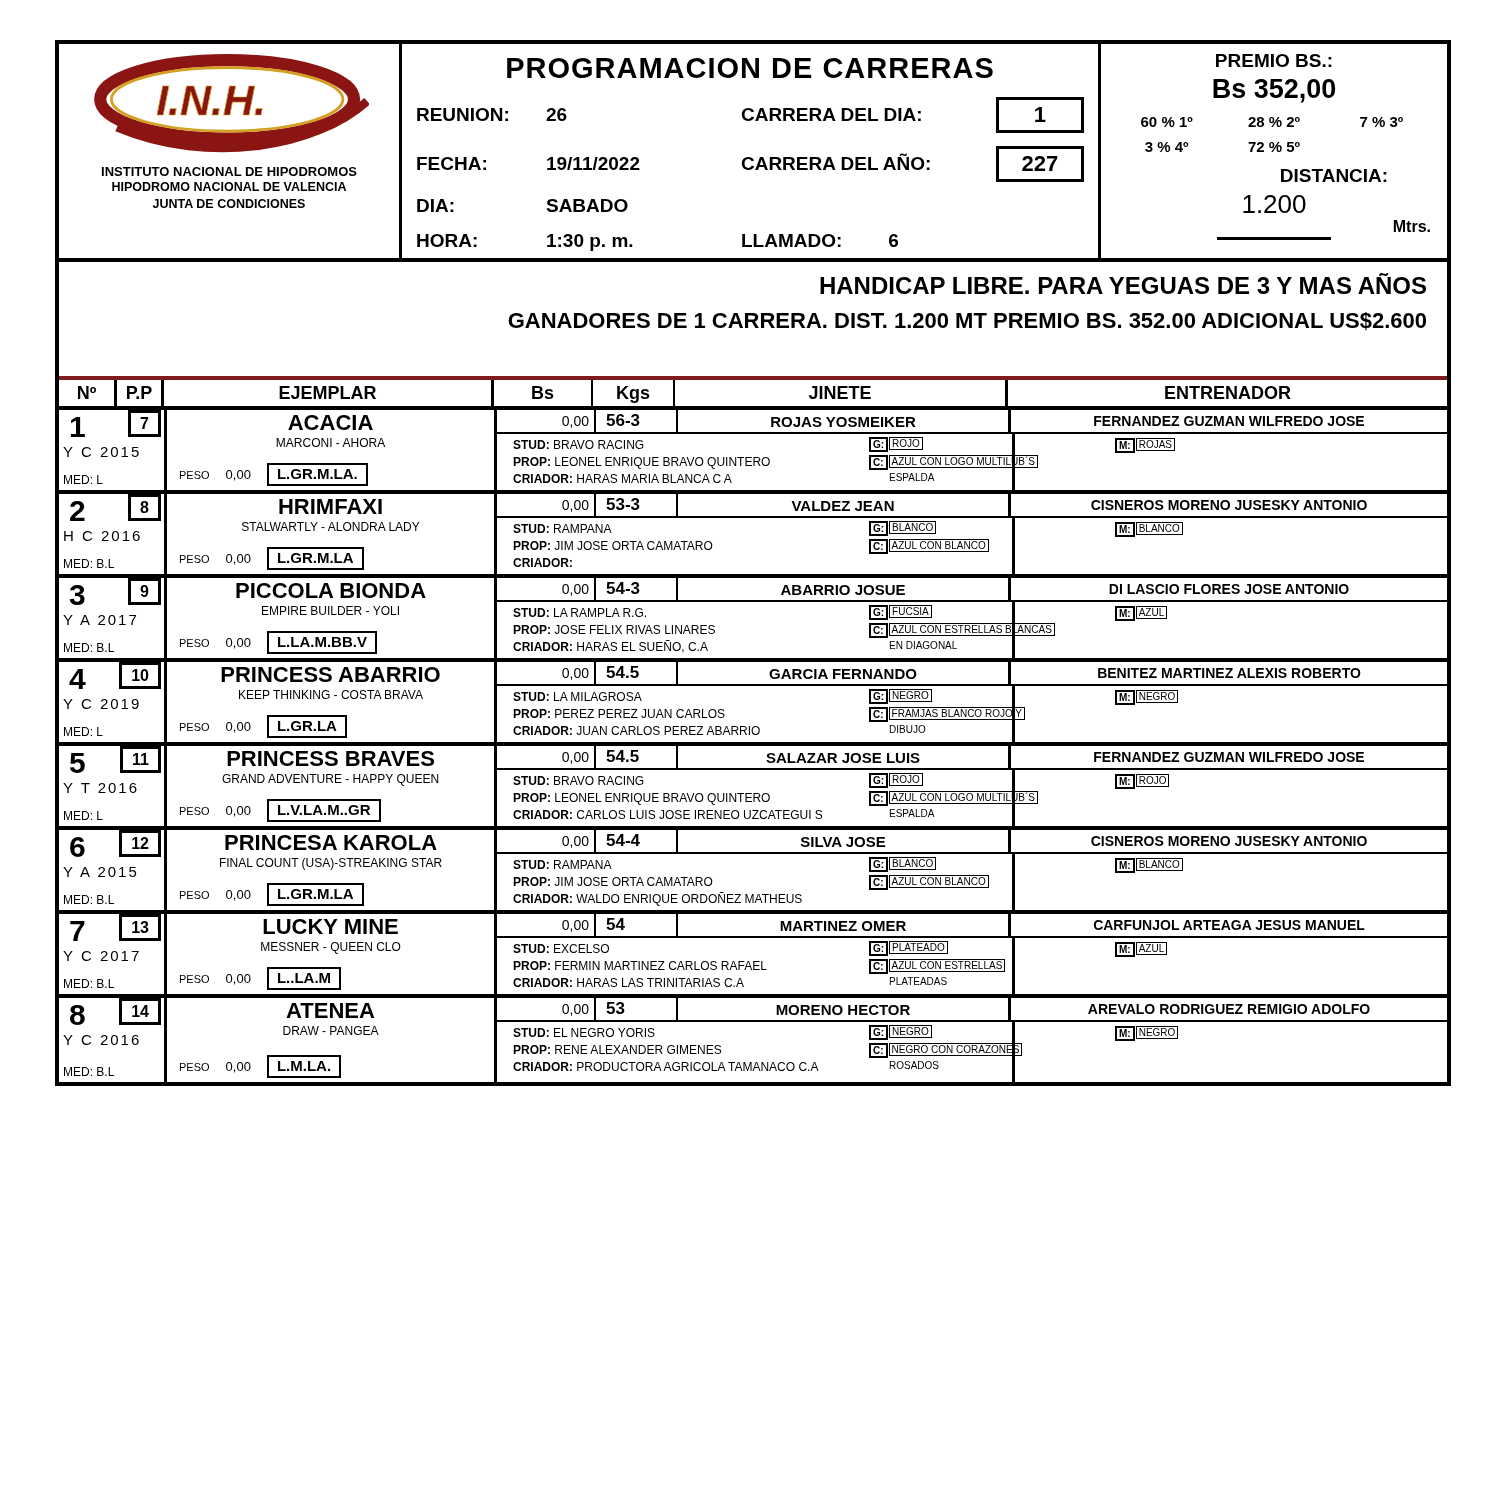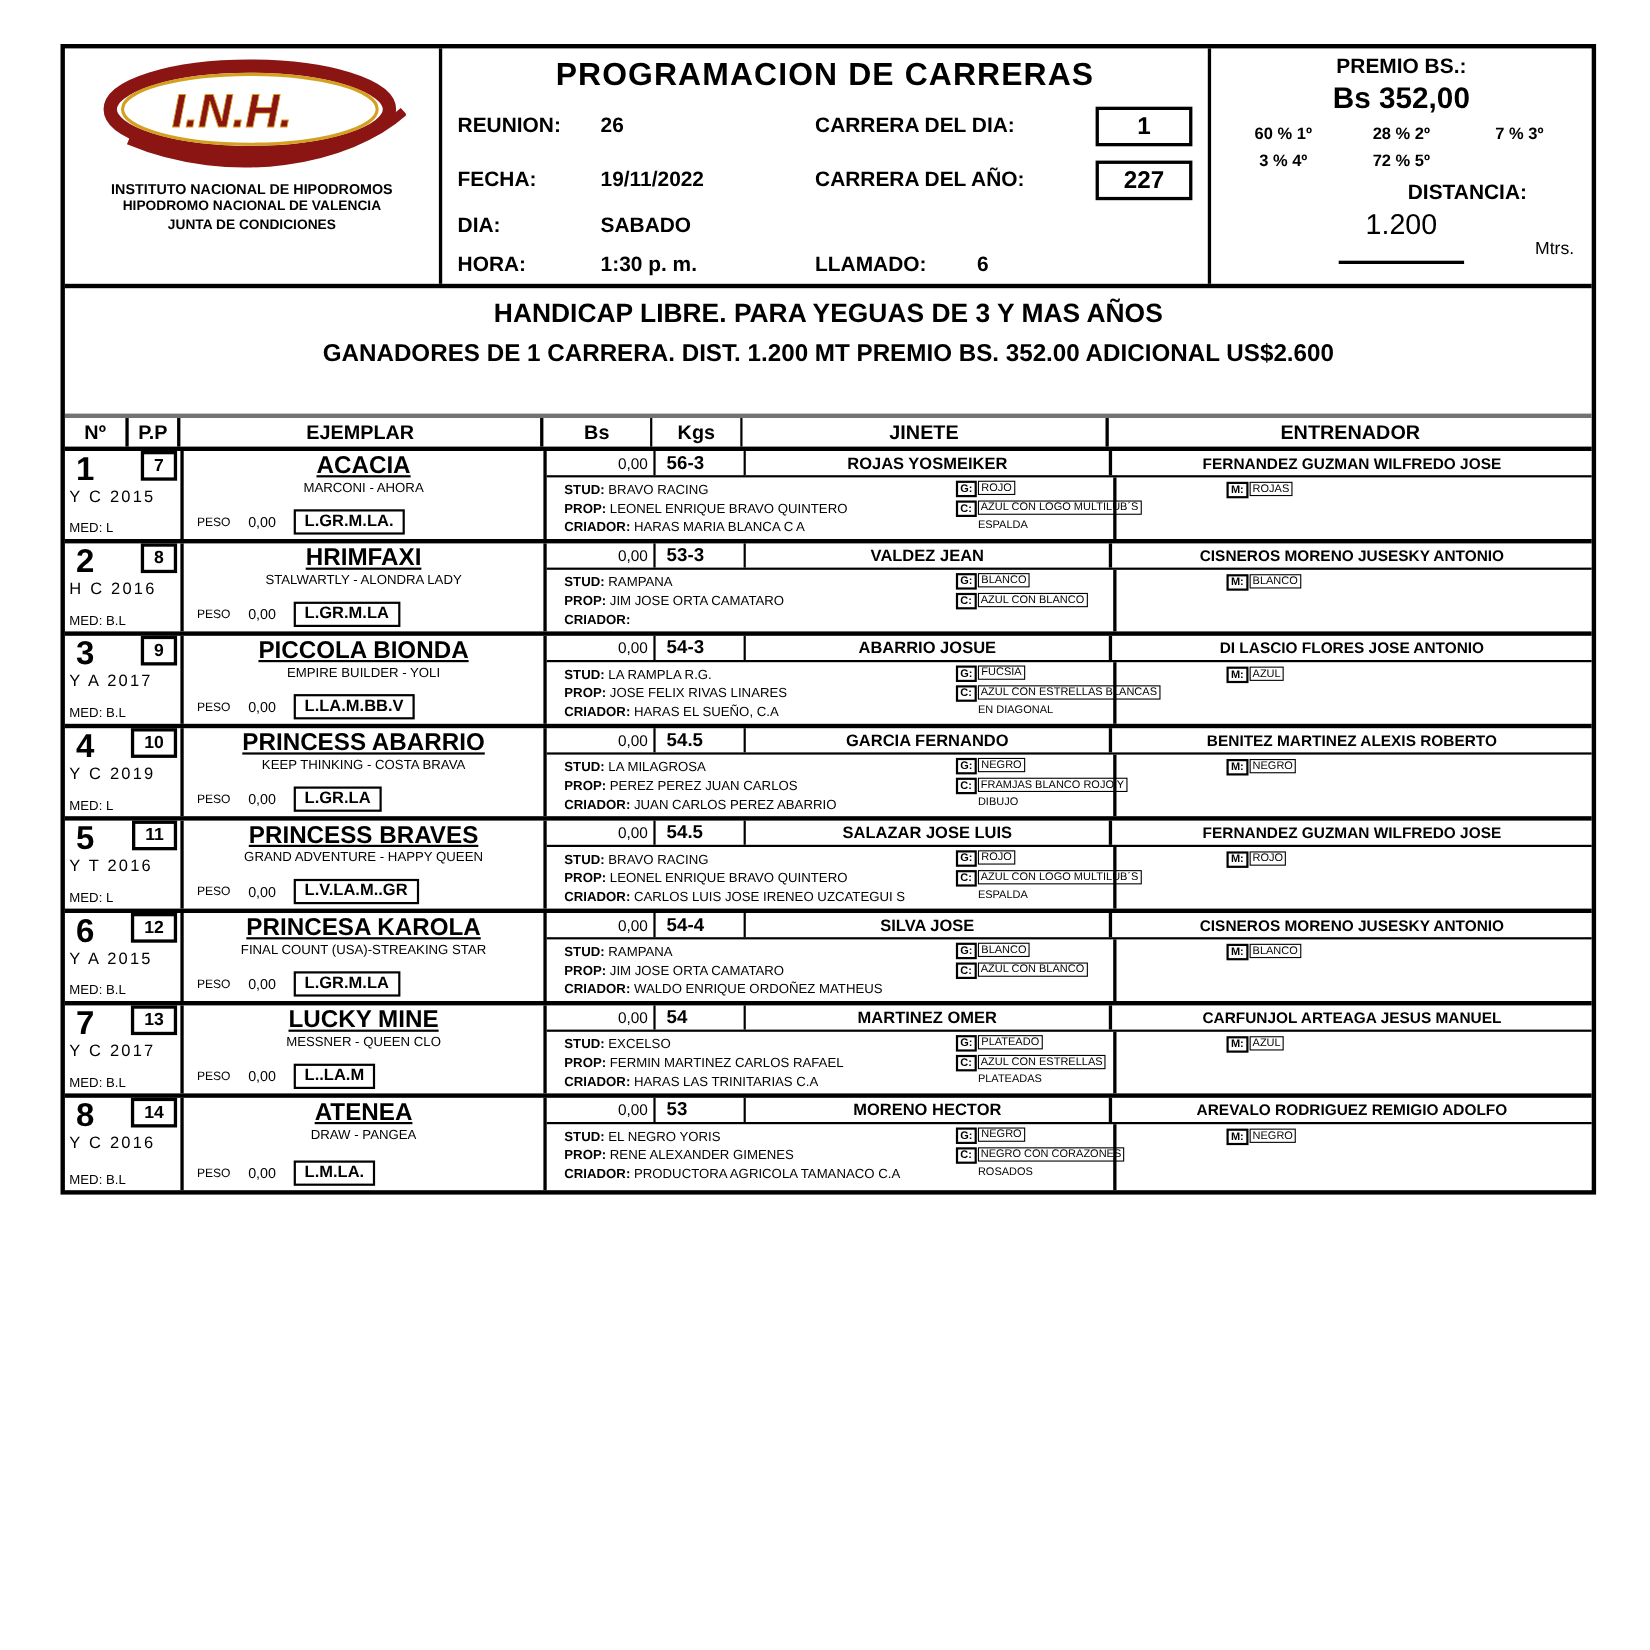--- a/index.html
+++ b/index.html
@@ -23,24 +23,24 @@
   .llamado-pair { display:flex; gap:46px; }
 
   .premio-cell { width:349px; padding:6px 12px 4px; display:flex; flex-direction:column; }
   .premio-label { font-size:19px; font-weight:bold; text-align:center; }
   .premio-amount { font-size:27px; font-weight:bold; text-align:center; margin-top:2px; }
   .pct-row { display:grid; grid-template-columns:1fr 1fr 1fr; font-size:15px; font-weight:bold; margin-top:8px; }
   .pct-row span { text-align:center; }
   .dist-label { font-size:19px; font-weight:bold; text-align:center; padding-left:120px; margin-top:10px; }
   .dist-line { position:relative; text-align:center; margin-top:2px; }
   .dist-value { font-size:26px; font-weight:normal; border-bottom:3px solid #000; padding:0 24px 17px; display:inline-block; }
-  .dist-unit { position:absolute; right:4px; bottom:4px; font-size:16px; font-weight:normal; }
+  .dist-unit { position:absolute; right:4px; bottom:4px; font-size:16px; font-weight:bold; }
 
   
-  .conditions { border-bottom:4px solid #737373; text-align:center; padding:10px 4px 42px; }
+  .conditions { border-bottom:4px solid #7f1d1d; text-align:right; padding:10px 20px 42px; }
   .cond-l1 { font-size:24px; font-weight:bold; }
   .cond-l2 { font-size:22px; font-weight:bold; margin-top:8px; }
 
   
   .thead { display:flex; height:30px; border-bottom:4px solid #000; font-weight:bold; font-size:18px; }
   .thead > div { display:flex; align-items:center; justify-content:center; border-right:3px solid #000; }
   .th-num { width:58px; }
   .th-pp { width:47px; }
   .th-ejemplar { width:330px; }
   .th-bs { width:99px; border-right-width:2px !important; }
@@ -54,21 +54,21 @@
 
   .num-block { width:108px; border-right:3px solid #000; display:flex; flex-direction:column; }
   .num-top { display:flex; align-items:flex-start; }
   .big-num { font-size:30px; font-weight:bold; line-height:1; padding:2px 0 0 10px; }
   .pp-box { margin-left:auto; margin-right:3px; border:3px solid #000; font-weight:bold;
     font-size:16px; padding:1px 9px; line-height:1.2; }
   .sex-age { font-size:15px; padding-left:4px; letter-spacing:2px; margin-top:1px; white-space:nowrap; }
   .med { font-size:12px; padding-left:4px; margin-top:auto; padding-bottom:3px; }
 
   .ejemplar-cell { width:330px; border-right:3px solid #000; display:flex; flex-direction:column; text-align:center; }
-  .horse-name { font-size:22px; font-weight:bold; margin-top:1px; line-height:1.1;text-decoration:underline; }
+  .horse-name { font-size:22px; font-weight:bold; margin-top:1px; line-height:1.1; }
   .pedigree { font-size:12px; margin-top:1px; }
   .peso-line { display:flex; align-items:center; margin-top:auto; padding:0 0 4px 12px; gap:16px; font-size:11px; }
   .peso-val { font-size:13px; }
   .code-box { border:2px solid #000; font-weight:bold; font-size:15px; padding:0 8px; line-height:1.25; }
 
   .main-cell { flex:1; display:flex; flex-direction:column; }
   .strip { display:flex; height:24px; border-bottom:2px solid #000; }
   .strip > div { display:flex; align-items:center; height:100%; }
   .bs-val { width:99px; border-right:2px solid #000; justify-content:flex-end; padding-right:5px; font-size:14px; }
   .kgs-val { width:82px; border-right:2px solid #000; padding-left:10px; font-size:17px; font-weight:bold; }

